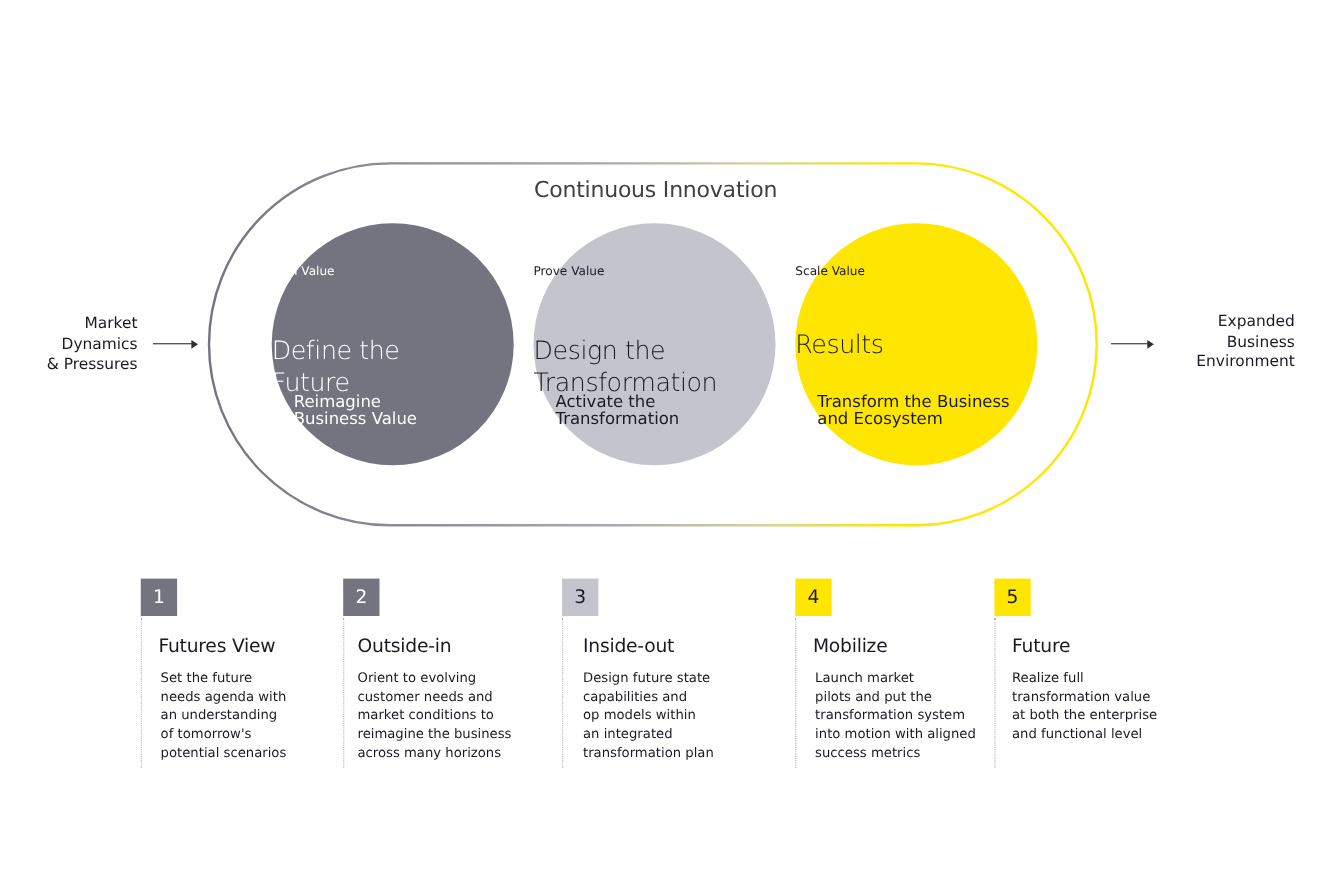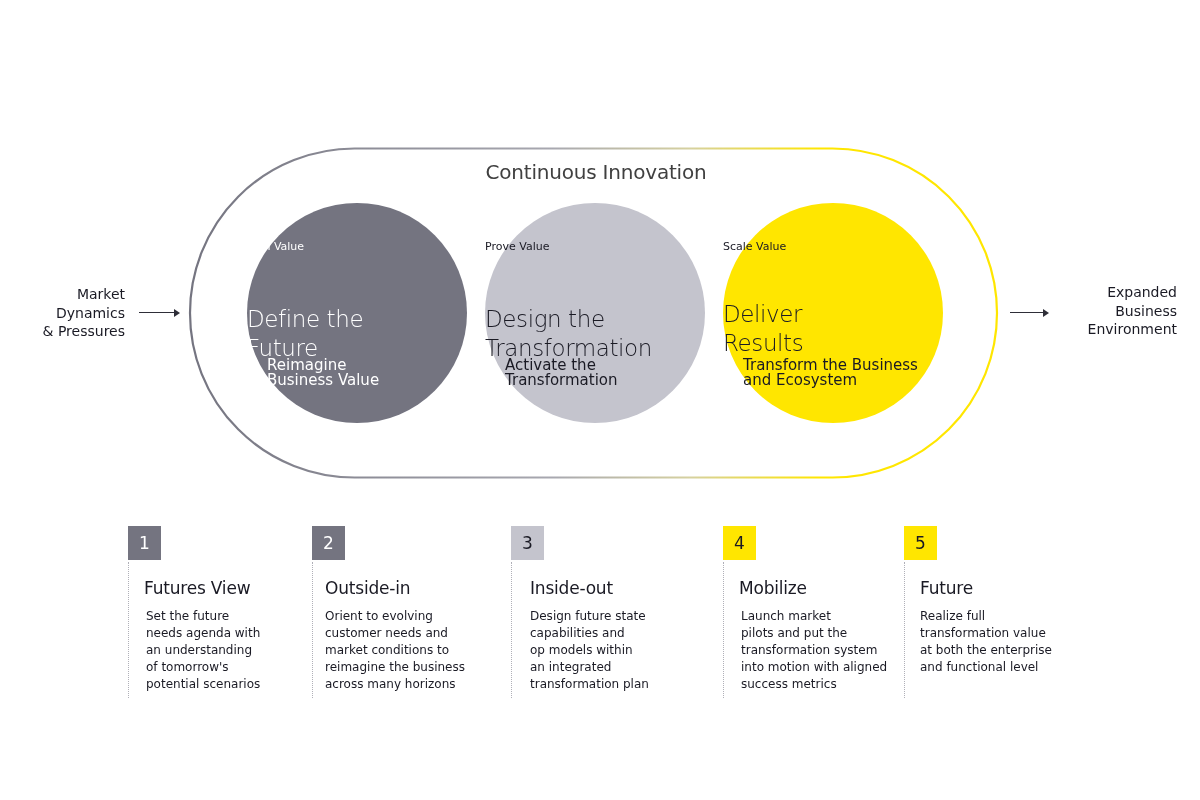--- a/index.html
+++ b/index.html
@@ -127,21 +127,20 @@
   </div>
   <div class="sub-bot">
     <div>Activate the</div>
     <div>Transformation</div>
   </div>
 </div>
 
 <div class="circle c3">
   <div class="sub-top">Scale Value</div>
   <div class="main">
-    <div>Deliver</div>
     <div>Results</div>
   </div>
   <div class="sub-bot">
     <div>Transform the Business</div>
     <div>and Ecosystem</div>
   </div>
 </div>
 
 <div class="step" style="left:128px;">
   <div class="num num-dark">1</div>

